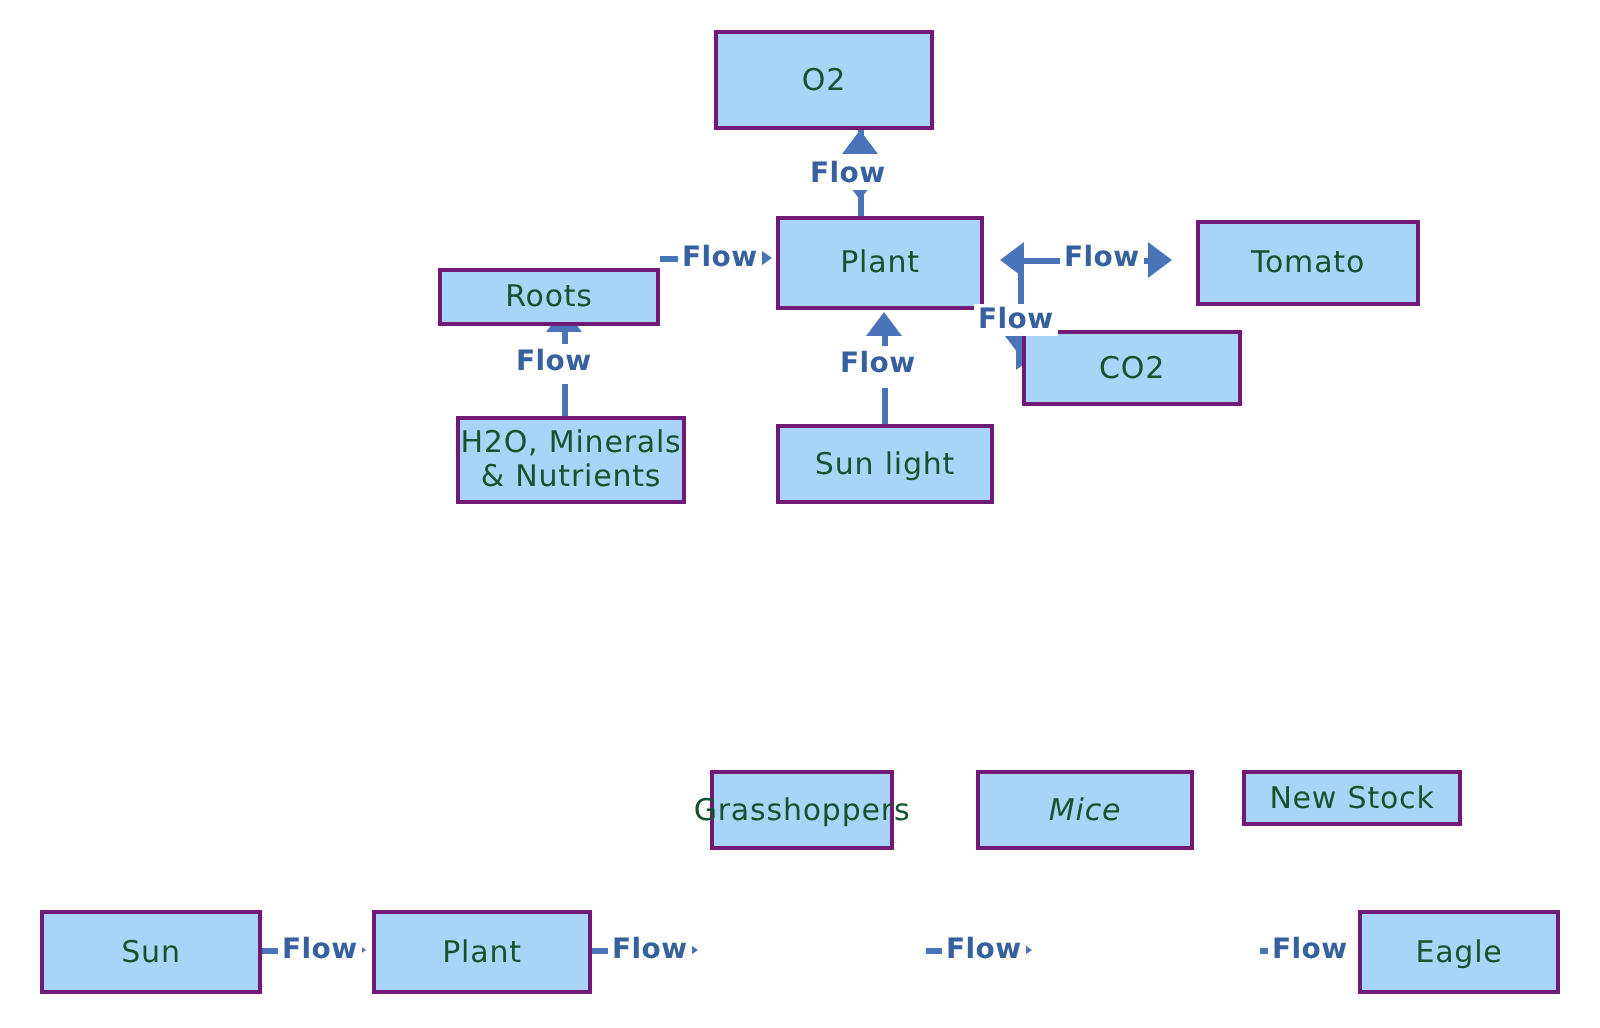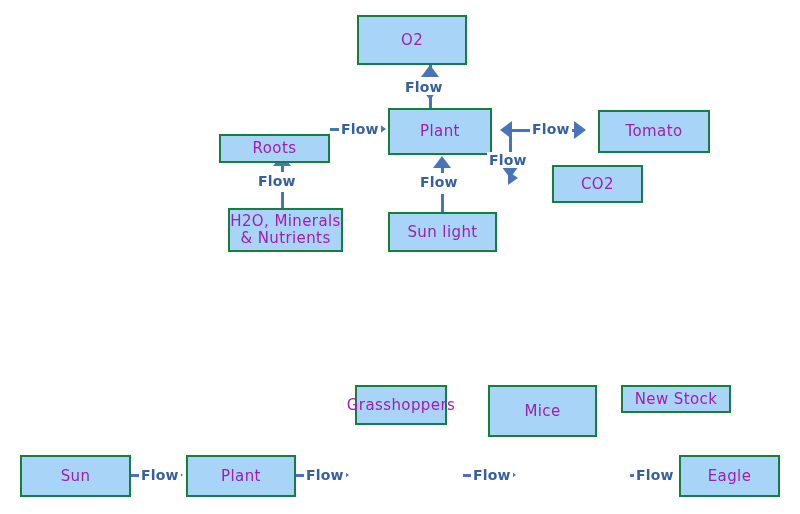--- a/index.html
+++ b/index.html
@@ -9,22 +9,22 @@
     font-family:"DejaVu Sans","Liberation Sans",sans-serif;
     overflow:hidden;
   }
   #stage{position:relative;width:800px;height:514px;}
 
   
   .node{
     position:absolute;
     box-sizing:border-box;
     background:#a8d4f7;
-    border:2px solid #15803d;
-    color:#a21caf;
+    border:2px solid #701a75;
+    color:#14532d;
     display:flex;
     align-items:center;
     justify-content:center;
     text-align:center;
     font-size:15px;
     line-height:1.12;
     letter-spacing:.4px;
     z-index:4;
     white-space:pre-line;
   }
@@ -107,21 +107,21 @@
   <div class="flow-label" style="left:403px;top:79px;">Flow</div>
   <div class="conn v" style="left:429px;top:65px;width:3px;height:12px;"></div>
   <div class="arrow up" style="left:421px;top:65px;"></div>
 
   <div class="node" style="left:219px;top:102px;width:111px;height:29px;margin-top:32px;">Roots</div>
 
   <div class="node" style="left:388px;top:108px;width:104px;height:47px;">Plant</div>
 
   <div class="node" style="left:598px;top:110px;width:112px;height:43px;">Tomato</div>
 
-  <div class="node" style="left:552px;top:165px;width:91px;height:38px;">CO2</div>
+  <div class="node" style="left:511px;top:165px;width:110px;height:38px;">CO2</div>
 
   <div class="node two-line" style="left:228px;top:208px;width:115px;height:44px;">H2O, Minerals
 &amp; Nutrients</div>
 
   <div class="node" style="left:388px;top:212px;width:109px;height:40px;">Sun light</div>
 
   <div class="stub" style="left:330px;top:128px;width:9px;height:3px;"></div>
   <div class="flow-label" style="left:339px;top:121px;">Flow</div>
   <div class="arrow small-right" style="left:379px;top:124px;"></div>
 
@@ -140,21 +140,21 @@
   <div class="flow-label" style="left:530px;top:121px;">Flow</div>
   <div class="conn h" style="left:566px;top:129px;width:12px;height:3px;"></div>
   <div class="arrow right" style="left:574px;top:121px;"></div>
 
   <div class="flow-label" style="left:487px;top:152px;">Flow</div>
   <div class="conn v" style="left:509px;top:136px;width:3px;height:34px;"></div>
   <div class="arrow down" style="left:501px;top:166px;"></div>
   <div class="arrow mid-right" style="left:508px;top:171px;"></div>
 
   <div class="node" style="left:355px;top:385px;width:92px;height:40px;">Grasshoppers</div>
-  <div class="node" style="left:488px;top:385px;width:109px;height:52px;">Mice</div>
+  <div class="node" style="left:488px;top:385px;width:109px;height:40px;font-style:italic;">Mice</div>
   <div class="node" style="left:621px;top:385px;width:110px;height:28px;">New Stock</div>
 
   <div class="node" style="left:20px;top:455px;width:111px;height:42px;">Sun</div>
   <div class="node" style="left:186px;top:455px;width:110px;height:42px;">Plant</div>
   <div class="node" style="left:679px;top:455px;width:101px;height:42px;">Eagle</div>
 
   <div class="stub" style="left:131px;top:474px;width:8px;height:3px;"></div>
   <div class="flow-label" style="left:139px;top:467px;">Flow</div>
   <div class="arrow small-right" style="left:176px;top:470px;"></div>
 

